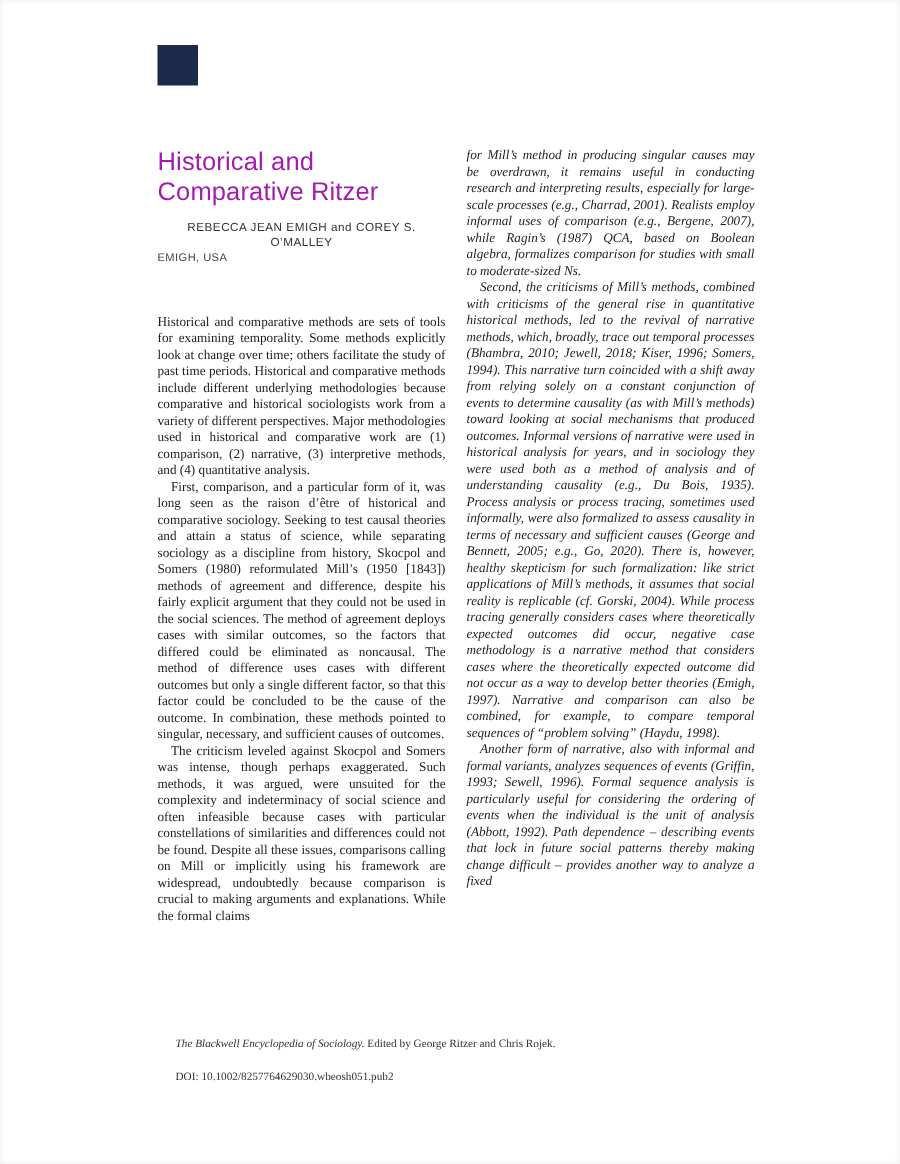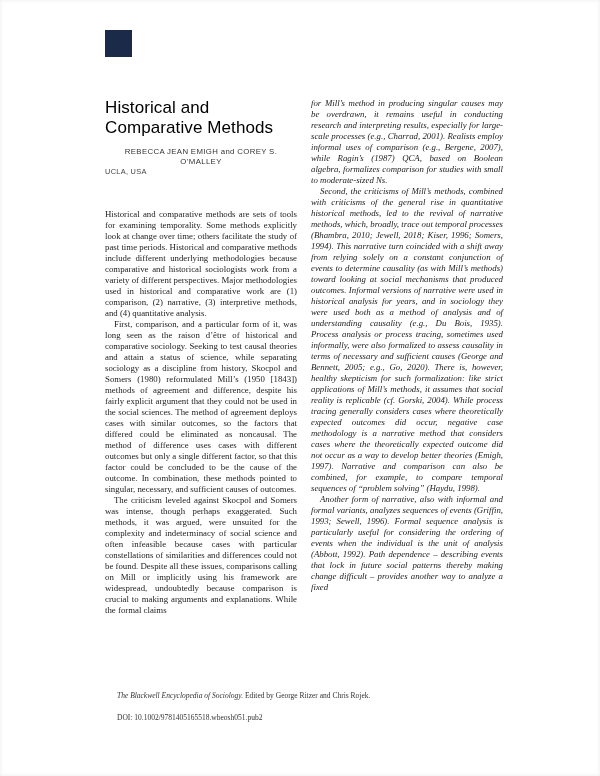--- a/index.html
+++ b/index.html
@@ -28,21 +28,21 @@
     color: #1c1c1c;
   }
   .col-left  { left: 105px; }
   .col-right { left: 311px; }
 
   .title {
     font-family: "Liberation Sans", sans-serif;
     font-size: 17px;
     line-height: 19.5px;
     font-weight: 400;
-    color: #000000;
+    color: #a21caf;
     letter-spacing: 0.1px;
   }
   .title span { display: block; }
   .authors {
     margin-top: 10px;
     font-family: "Liberation Sans", sans-serif;
     font-size: 7.8px;
     line-height: 10px;
     letter-spacing: 0.35px;
     color: #333333;
@@ -83,40 +83,40 @@
 </head>
 <body>
 
 <div class="page">
 
   <div class="logo" style="background: rgb(28, 42, 74);"></div>
 
   <div class="col col-left">
     <div class="title">
       <span>Historical and</span>
-      <span>Comparative Methods</span>
+      <span>Comparative Ritzer</span>
     </div>
     <div class="authors">REBECCA JEAN EMIGH and COREY S. O’MALLEY</div>
-    <div class="affiliation">UCLA, USA</div>
+    <div class="affiliation">EMIGH, USA</div>
 
     <div class="body-text">
       <p class="noindent">Historical and comparative methods are sets of tools for examining temporality. Some methods explicitly look at change over time; others facilitate the study of past time periods. Historical and comparative methods include different underlying methodologies because comparative and historical sociologists work from a variety of different perspectives. Major methodologies used in historical and comparative work are (1) comparison, (2) narrative, (3) interpretive methods, and (4) quantitative analysis.</p>
       <p>First, comparison, and a particular form of it, was long seen as the raison d’être of historical and comparative sociology. Seeking to test causal theories and attain a status of science, while separating sociology as a discipline from history, Skocpol and Somers (1980) reformulated Mill’s (1950 [1843]) methods of agreement and difference, despite his fairly explicit argument that they could not be used in the social sciences. The method of agreement deploys cases with similar outcomes, so the factors that differed could be eliminated as noncausal. The method of difference uses cases with different outcomes but only a single different factor, so that this factor could be concluded to be the cause of the outcome. In combination, these methods pointed to singular, necessary, and sufficient causes of outcomes.</p>
       <p>The criticism leveled against Skocpol and Somers was intense, though perhaps exaggerated. Such methods, it was argued, were unsuited for the complexity and indeterminacy of social science and often infeasible because cases with particular constellations of similarities and differences could not be found. Despite all these issues, comparisons calling on Mill or implicitly using his framework are widespread, undoubtedly because comparison is crucial to making arguments and explanations. While the formal claims</p>
     </div>
   </div>
 
   <div class="col col-right">
     <div class="body-text">
       <p class="noindent">for Mill’s method in producing singular causes may be overdrawn, it remains useful in conducting research and interpreting results, especially for large-scale processes (e.g., Charrad, 2001). Realists employ informal uses of comparison (e.g., Bergene, 2007), while Ragin’s (1987) QCA, based on Boolean algebra, formalizes comparison for studies with small to moderate-sized Ns.</p>
       <p>Second, the criticisms of Mill’s methods, combined with criticisms of the general rise in quantitative historical methods, led to the revival of narrative methods, which, broadly, trace out temporal processes (Bhambra, 2010; Jewell, 2018; Kiser, 1996; Somers, 1994). This narrative turn coincided with a shift away from relying solely on a constant conjunction of events to determine causality (as with Mill’s methods) toward looking at social mechanisms that produced outcomes. Informal versions of narrative were used in historical analysis for years, and in sociology they were used both as a method of analysis and of understanding causality (e.g., Du Bois, 1935). Process analysis or process tracing, sometimes used informally, were also formalized to assess causality in terms of necessary and sufficient causes (George and Bennett, 2005; e.g., Go, 2020). There is, however, healthy skepticism for such formalization: like strict applications of Mill’s methods, it assumes that social reality is replicable (cf. Gorski, 2004). While process tracing generally considers cases where theoretically expected outcomes did occur, negative case methodology is a narrative method that considers cases where the theoretically expected outcome did not occur as a way to develop better theories (Emigh, 1997). Narrative and comparison can also be combined, for example, to compare temporal sequences of “problem solving” (Haydu, 1998).</p>
       <p>Another form of narrative, also with informal and formal variants, analyzes sequences of events (Griffin, 1993; Sewell, 1996). Formal sequence analysis is particularly useful for considering the ordering of events when the individual is the unit of analysis (Abbott, 1992). Path dependence – describing events that lock in future social patterns thereby making change difficult – provides another way to analyze a fixed</p>
     </div>
   </div>
 
   <div class="footer">
     <div>
       <span class="src-title">The Blackwell Encyclopedia of Sociology.</span><span> Edited by George Ritzer and Chris Rojek.</span>
     </div>
-    <div>DOI: 10.1002/9781405165518.wbeosh051.pub2</div>
+    <div>DOI: 10.1002/8257764629030.wbeosh051.pub2</div>
   </div>
 
 </div>
 
 </body></html>

